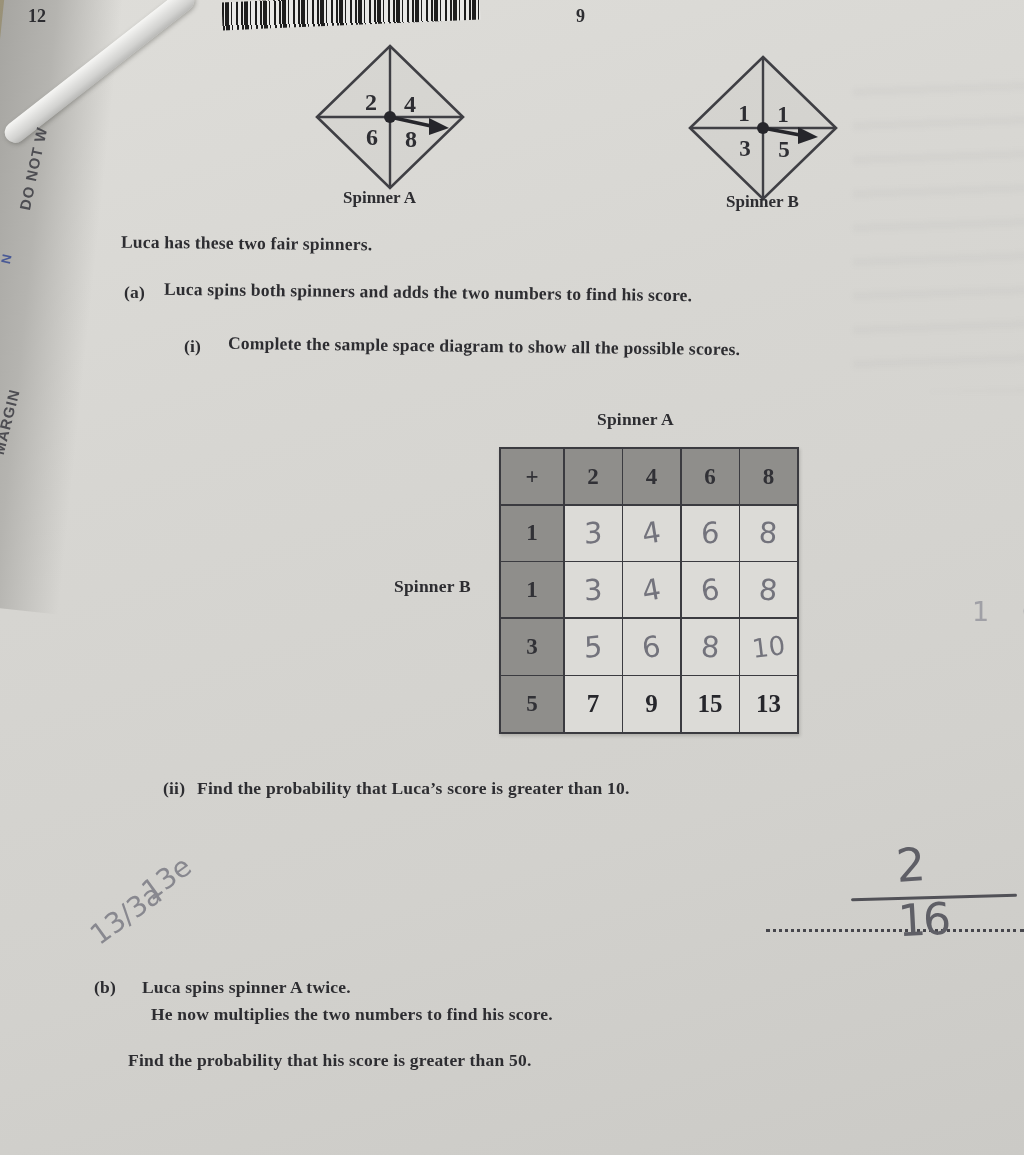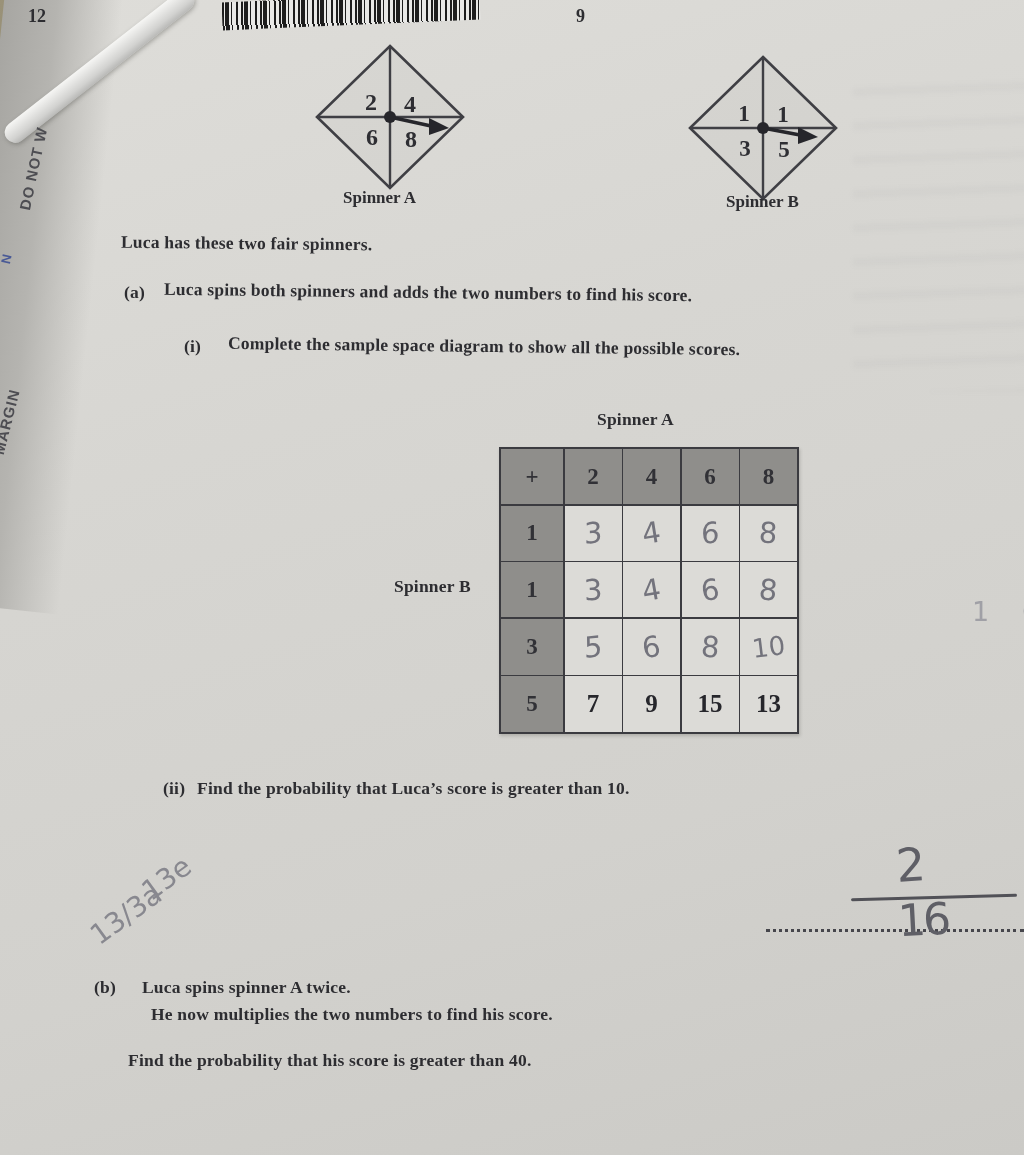--- a/index.html
+++ b/index.html
@@ -170,13 +170,13 @@
 <div class="abs pencil" style="left:86px;top:898px;font-size:28px;transform:rotate(-36deg);">13/3a</div>
 
 <div class="abs pencil" style="left:896px;top:838px;font-size:46px;color:#5f5f66;transform:rotate(-4deg);">2</div>
 <div class="abs frac-bar"></div>
 <div class="abs dotted"></div>
 <div class="abs pencil" style="left:898px;top:894px;font-size:44px;color:#5f5f66;letter-spacing:-3px;transform:rotate(-3deg);z-index:2;">16</div>
 
 <div class="abs print" style="left:94px;top:977px;">(b)</div>
 <div class="abs print" style="left:134px;top:977px;margin-left:8px;">Luca spins spinner A twice.</div>
 <div class="abs print" style="left:131px;top:1004px;margin-left:20px;">He now multiplies the two numbers to find his score.</div>
-<div class="abs print" style="left:128px;top:1050px;">Find the probability that his score is greater than 40.</div>
+<div class="abs print" style="left:128px;top:1050px;">Find the probability that his score is greater than 50.</div>
 
 </body></html>

